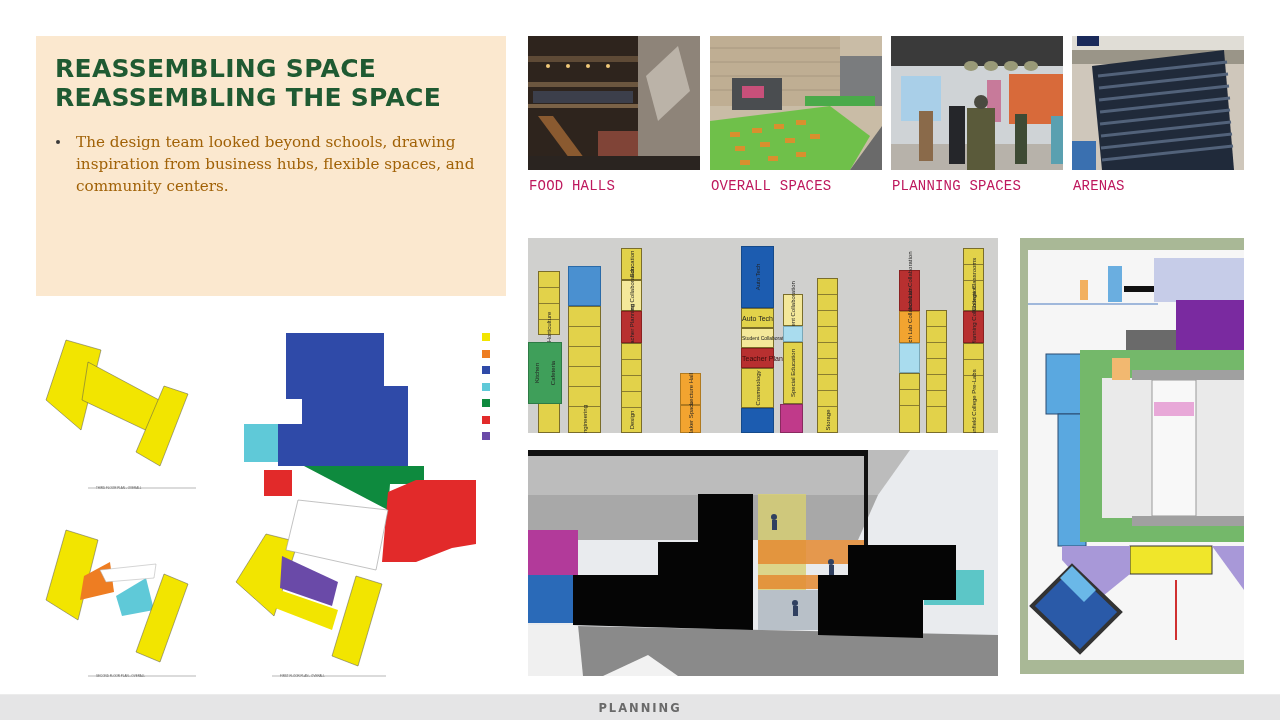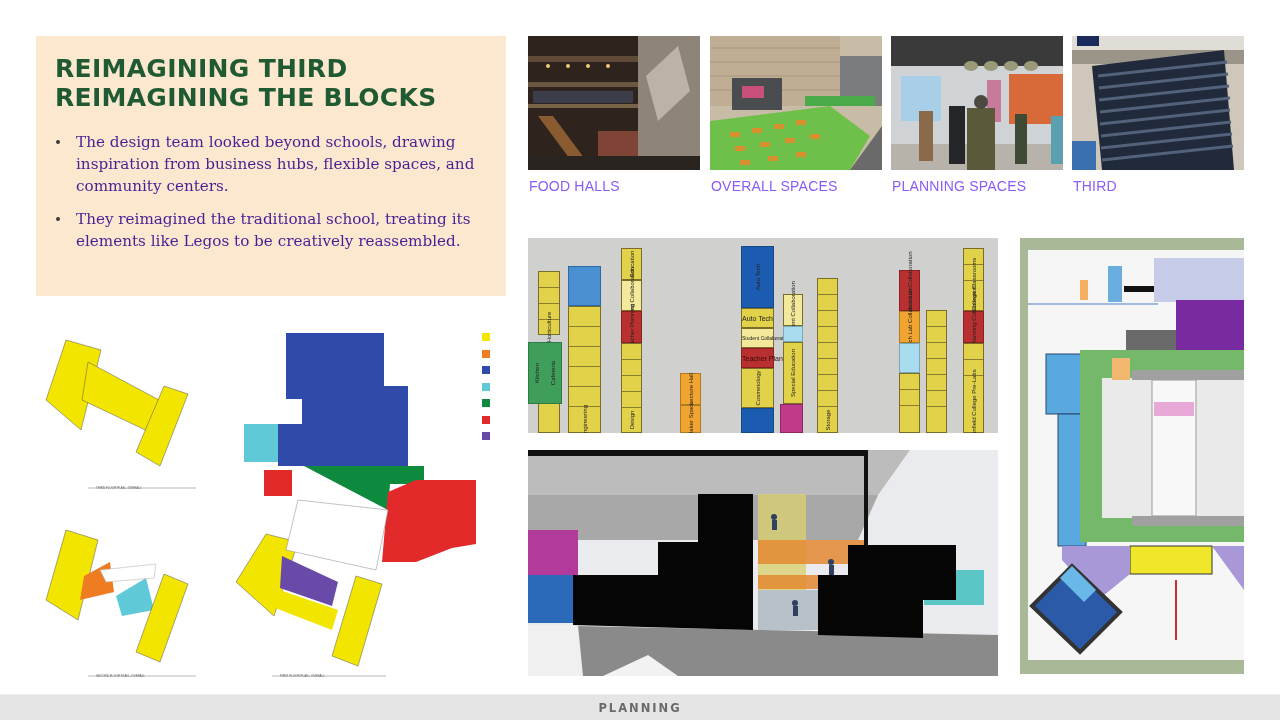--- a/index.html
+++ b/index.html
@@ -11,31 +11,31 @@
     background: #fbe8cf;
   }
   .title {
     position: absolute; left: 19px; top: 18px;
     font-family: "DejaVu Sans", sans-serif; font-weight: bold;
     color: #1f5a32; font-size: 25px; line-height: 29px; letter-spacing: 0.3px;
   }
   .bullets { position: absolute; left: 20px; top: 95px; width: 440px; list-style: none; }
   .bullets li {
     position: relative; padding-left: 20px; margin-bottom: 11px;
-    font-family: "DejaVu Serif", serif; font-size: 15.2px; line-height: 22px; color: #4c1d95;
+    font-family: "DejaVu Serif", serif; font-size: 15.2px; line-height: 22px; color: #a16207;
   }
   .bullets li .dot {
     position: absolute; left: 0; top: 9px; width: 4px; height: 4px; background: #3a3a3a; border-radius: 50%;
   }
 
   
   .photo { position: absolute; top: 36px; width: 172px; height: 134px; overflow: hidden; }
   .photo-cap {
-    position: absolute; top: 178px; font-family: Liberation Sans, sans-serif;
-    font-size: 14px; color: #8b5cf6; letter-spacing: 0.2px;
+    position: absolute; top: 178px; font-family: Liberation Mono, monospace;
+    font-size: 14px; color: #be185d; letter-spacing: 0.2px;
   }
 
   
   .strips { position: absolute; left: 528px; top: 238px; width: 470px; height: 195px; background: #d0d0ce; overflow: hidden; }
   .strip { position: absolute; border: 1px solid #7a6d2a; display: flex; flex-direction: column; }
   .cell { border-bottom: 1px solid #8a7d30; flex: none; position: relative; }
   .cell:last-child { border-bottom: none; }
   .vlabel {
     position: absolute; left: 50%; top: 50%; transform: translate(-50%,-50%) rotate(-90deg);
     font-family: "Liberation Sans", sans-serif; font-size: 6px; color: #222; white-space: nowrap;
@@ -62,26 +62,25 @@
   .footer-label {
     position: absolute; left: 0; right: 0; top: 6px; text-align: center;
     font-family: "DejaVu Sans", sans-serif; font-weight: bold; font-size: 11.5px; letter-spacing: 2px; color: #6a6a6a;
   }
 </style>
 </head>
 <body>
 
 <div class="text-panel">
   <div class="title">
-    <div>REIMAGINING THIRD</div>
-    <div>REIMAGINING THE BLOCKS</div>
+    <div>REASSEMBLING SPACE</div>
+    <div>REASSEMBLING THE SPACE</div>
   </div>
   <ul class="bullets">
     <li><span class="dot"></span><span>The design team looked beyond schools, drawing inspiration from business hubs, flexible spaces, and community centers.</span></li>
-    <li><span class="dot"></span><span>They reimagined the traditional school, treating its elements like Legos to be creatively reassembled.</span></li>
   </ul>
 </div>
 
 <div class="photo" style="left:528px;">
   <svg width="172" height="134" viewBox="0 0 172 134">
     <rect width="172" height="134" fill="#3a2c22"></rect>
     <rect x="0" y="0" width="110" height="134" fill="#2e241d"></rect>
     <rect x="110" y="0" width="62" height="134" fill="#8e8479"></rect>
     <polygon points="118,40 150,10 162,55 130,85" fill="#d8d2c8" opacity="0.6"></polygon>
     <rect x="0" y="20" width="110" height="6" fill="#5e4a36"></rect>
@@ -167,21 +166,21 @@
         <line x1="28" y1="76" x2="158" y2="62"></line>
         <line x1="28" y1="88" x2="158" y2="74"></line>
         <line x1="29" y1="100" x2="159" y2="86"></line>
         <line x1="29" y1="112" x2="160" y2="98"></line>
         <line x1="30" y1="124" x2="161" y2="110"></line>
     </g>
     <rect x="0" y="105" width="24" height="29" fill="#3a70b0"></rect>
     <rect x="5" y="0" width="22" height="10" fill="#1a2a5a"></rect>
   </svg>
 </div>
-<div class="photo-cap" style="left:1073px;">THIRD</div>
+<div class="photo-cap" style="left:1073px;">ARENAS</div>
 
 <div class="strips">
 
   <div class="strip" style="left:10px; top:33px; width:22px; height:64px; background:#e2d24a;">
     <div class="cell" style="height:16px;"></div>
       <div class="cell" style="height:16px;"></div>
       <div class="cell" style="height:16px;"></div>
       <div class="cell" style="height:14px;">
         <span class="vlabel">Horticulture</span>
       </div>

